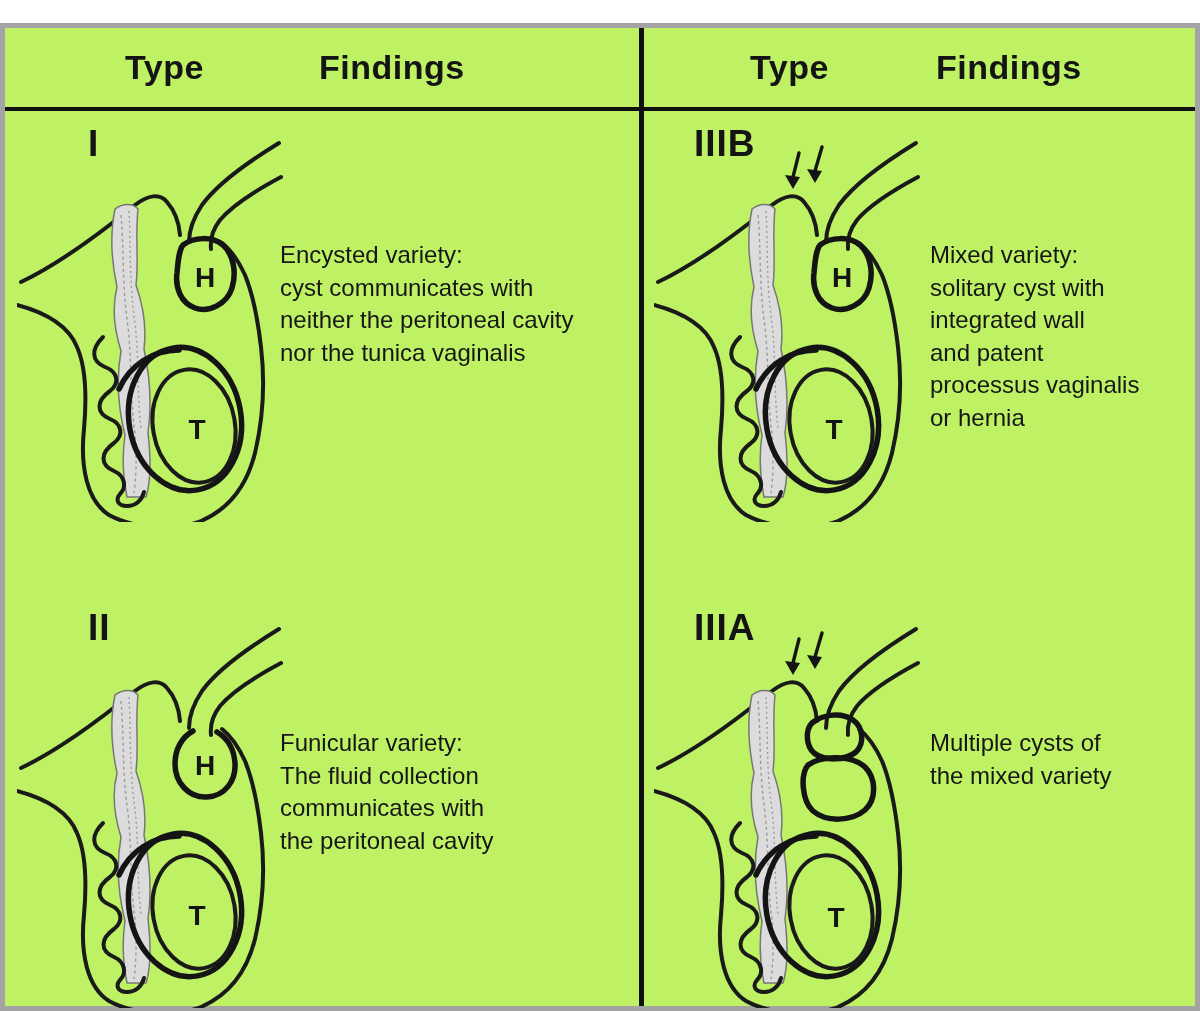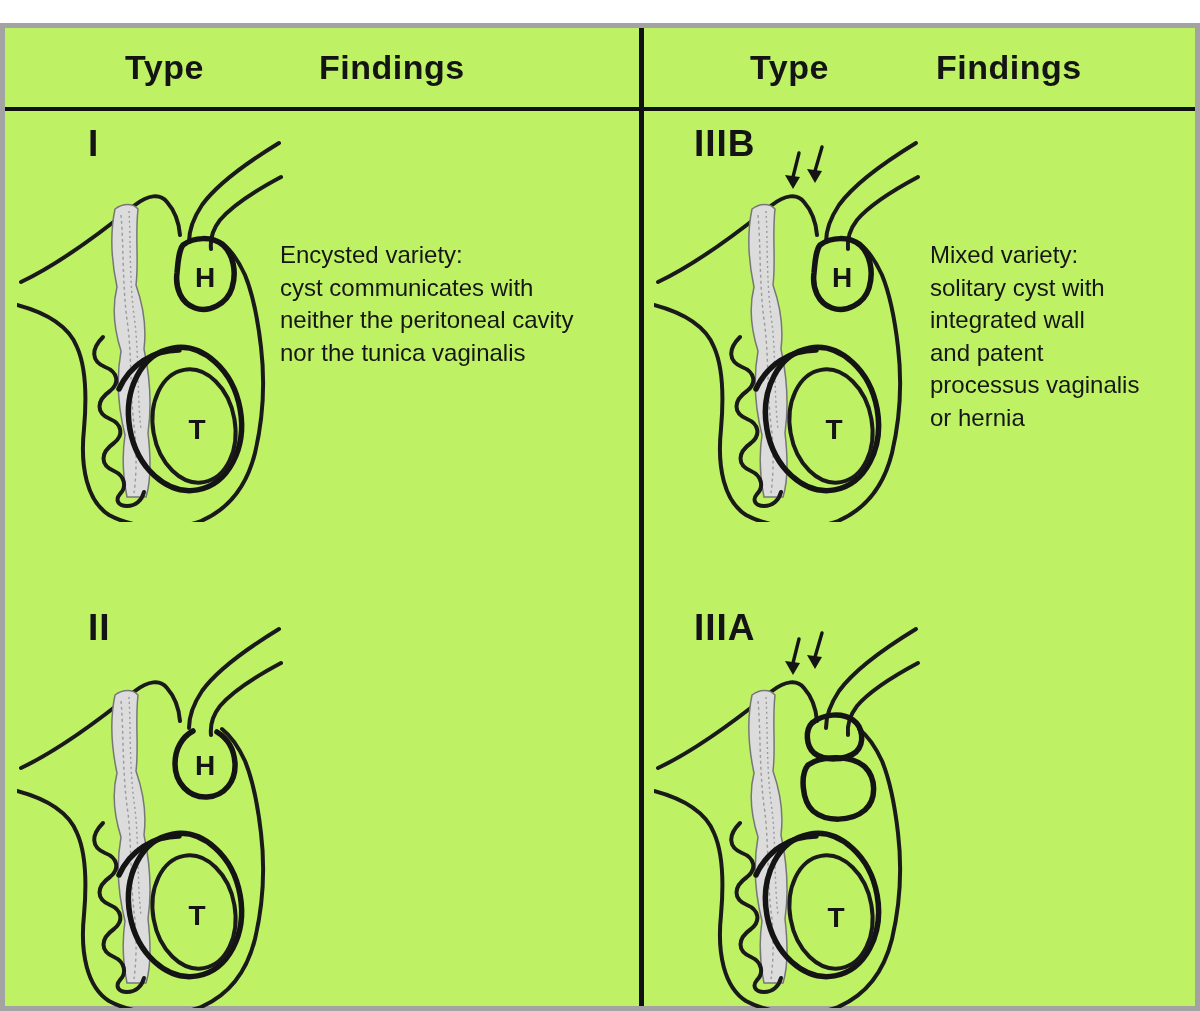--- a/index.html
+++ b/index.html
@@ -112,20 +112,24 @@
     </div>
 
     <div class="cell row2">
       <div class="type-label">II</div>
       <svg class="diagram" viewBox="0 0 270 385">
         <use href="#anat-base"></use>
         <use href="#cyst-open"></use>
         <text class="organ-label" x="188" y="152">H</text>
         <text class="organ-label" x="180" y="302">T</text>
       </svg>
+      <div class="findings">Funicular variety:
+The fluid collection
+communicates with
+the peritoneal cavity</div>
     </div>
   </div>
 
   <div class="panel panel-right">
     <div class="hdr hdr-type">Type</div>
     <div class="hdr hdr-findings">Findings</div>
 
     <div class="cell row1">
       <div class="type-label">IIIB</div>
       <svg class="diagram" viewBox="0 0 270 385">
@@ -144,15 +148,17 @@
     </div>
 
     <div class="cell row2">
       <div class="type-label">IIIA</div>
       <svg class="diagram" viewBox="0 0 270 385">
         <use href="#anat-base"></use>
         <use href="#cyst-double"></use>
         <use href="#arrows-down"></use>
         <text class="organ-label" x="182" y="304">T</text>
       </svg>
+      <div class="findings">Multiple cysts of
+the mixed variety</div>
     </div>
   </div>
 </div>
 
 </body></html>

